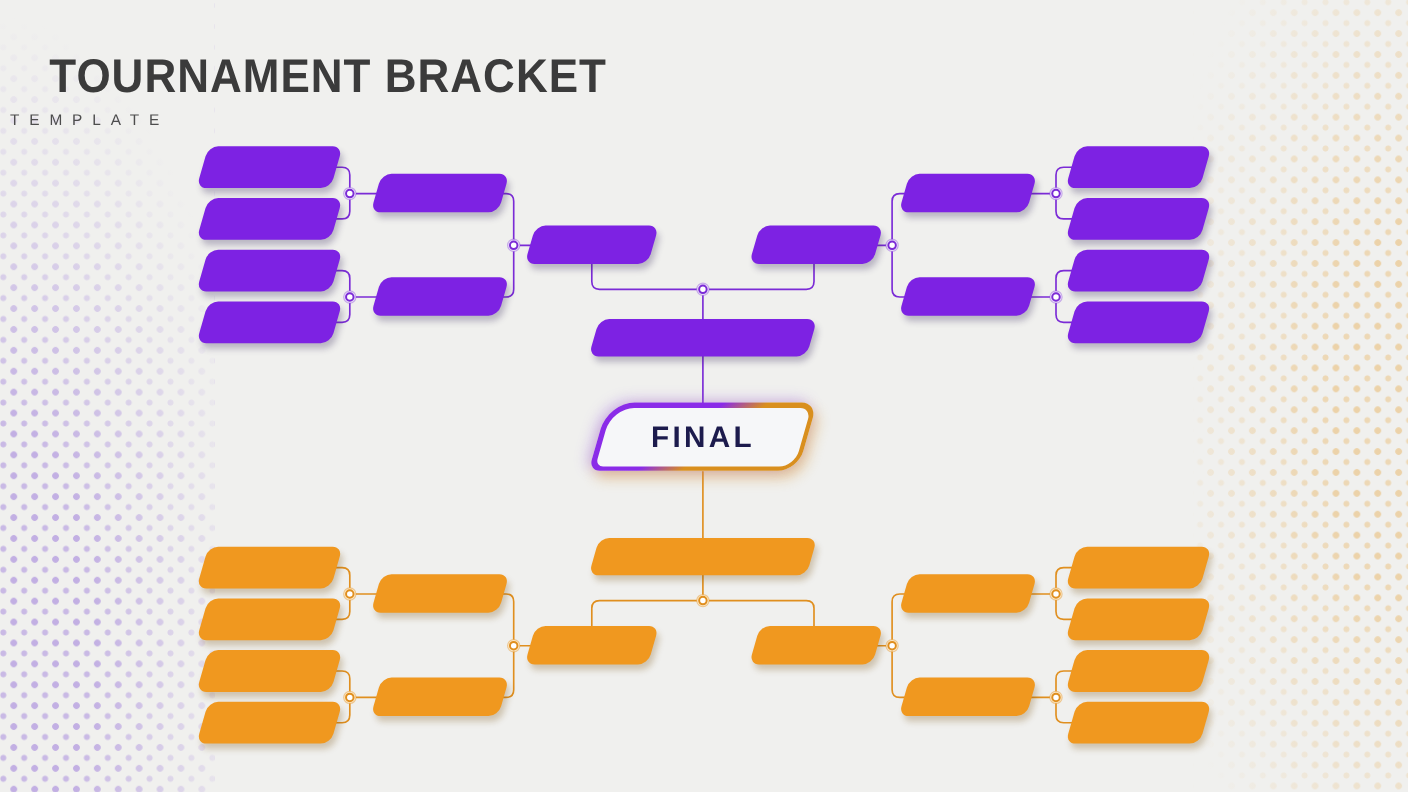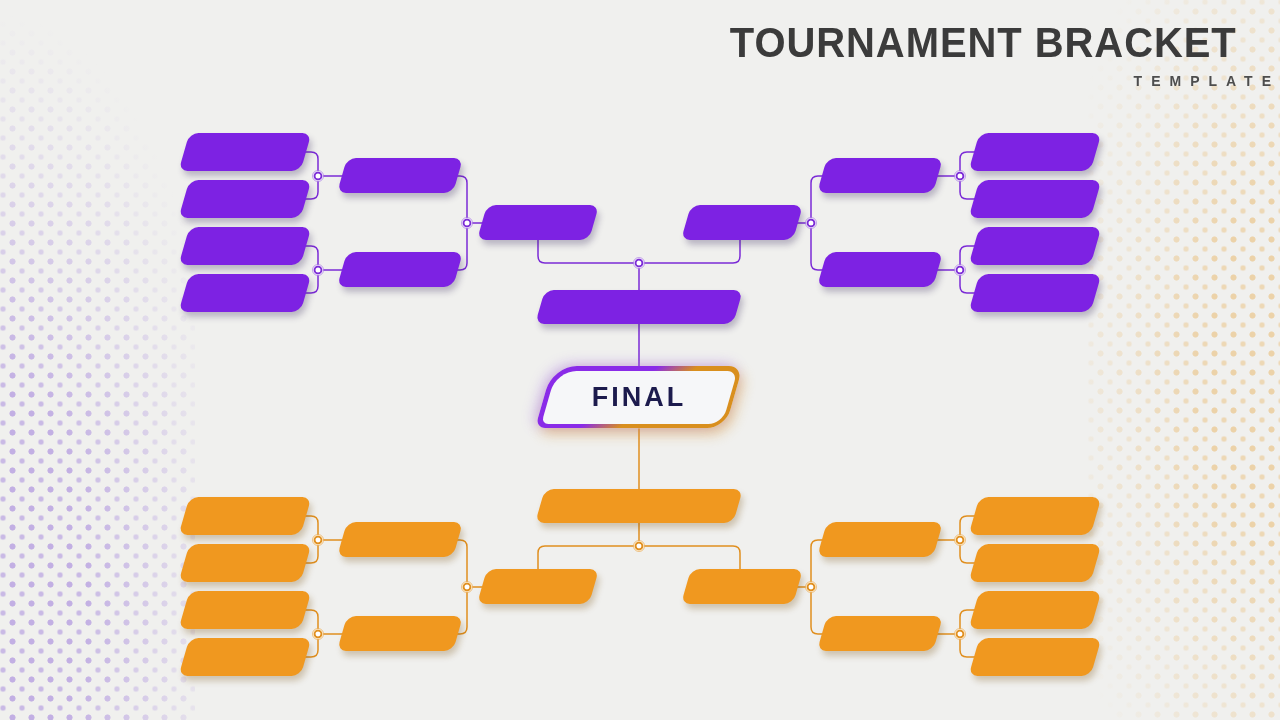--- a/index.html
+++ b/index.html
@@ -37,27 +37,27 @@
     right:0;
     background:
       radial-gradient(ellipse 290px 650px at 100% 52%, rgba(240,240,238,0) 26%, rgba(240,240,238,.6) 58%, #F0F0EE 80%),
       radial-gradient(circle, rgba(233,186,112,.55) 2.7px, rgba(233,186,112,0) 3.4px),
       radial-gradient(circle, rgba(233,186,112,.45) 2.4px, rgba(233,186,112,0) 3.1px);
     background-size:100% 100%, 19px 19px, 19px 19px;
     background-position:0 0, 6px 2px, 15.5px 11.5px;
   }
 
   
-  .header{position:absolute;top:20px;left:0;width:100%;text-align:right;z-index:5;padding-left:44px;}
+  .header{position:absolute;top:48px;left:0;width:100%;text-align:left;z-index:5;}
   .header h1{
     font-size:43px;font-weight:bold;letter-spacing:1px;color:var(--title-color);
     transform:scaleX(.93);transform-origin:center;line-height:1.05;
   }
   .header .subtitle{
-    margin-top:8px;font-size:14px;font-weight:bold;letter-spacing:9px;
+    margin-top:8px;font-size:14px;font-weight:normal;letter-spacing:9px;
     padding-left:9px;color:var(--subtitle-color);
   }
 
   
   svg.connectors{position:absolute;left:0;top:0;z-index:1;}
   .lp{fill:none;stroke:var(--purple-line);stroke-width:1.5;stroke-linecap:round;}
   .lo{fill:none;stroke:var(--orange-line);stroke-width:1.5;stroke-linecap:round;}
   .halo-p{fill:#E9DCF8;stroke:rgba(125,55,215,.35);stroke-width:1;}
   .halo-o{fill:#FBE7C6;stroke:rgba(224,143,31,.4);stroke-width:1;}
   .core-p{fill:#ffffff;stroke:var(--purple-line);stroke-width:1.8;}

